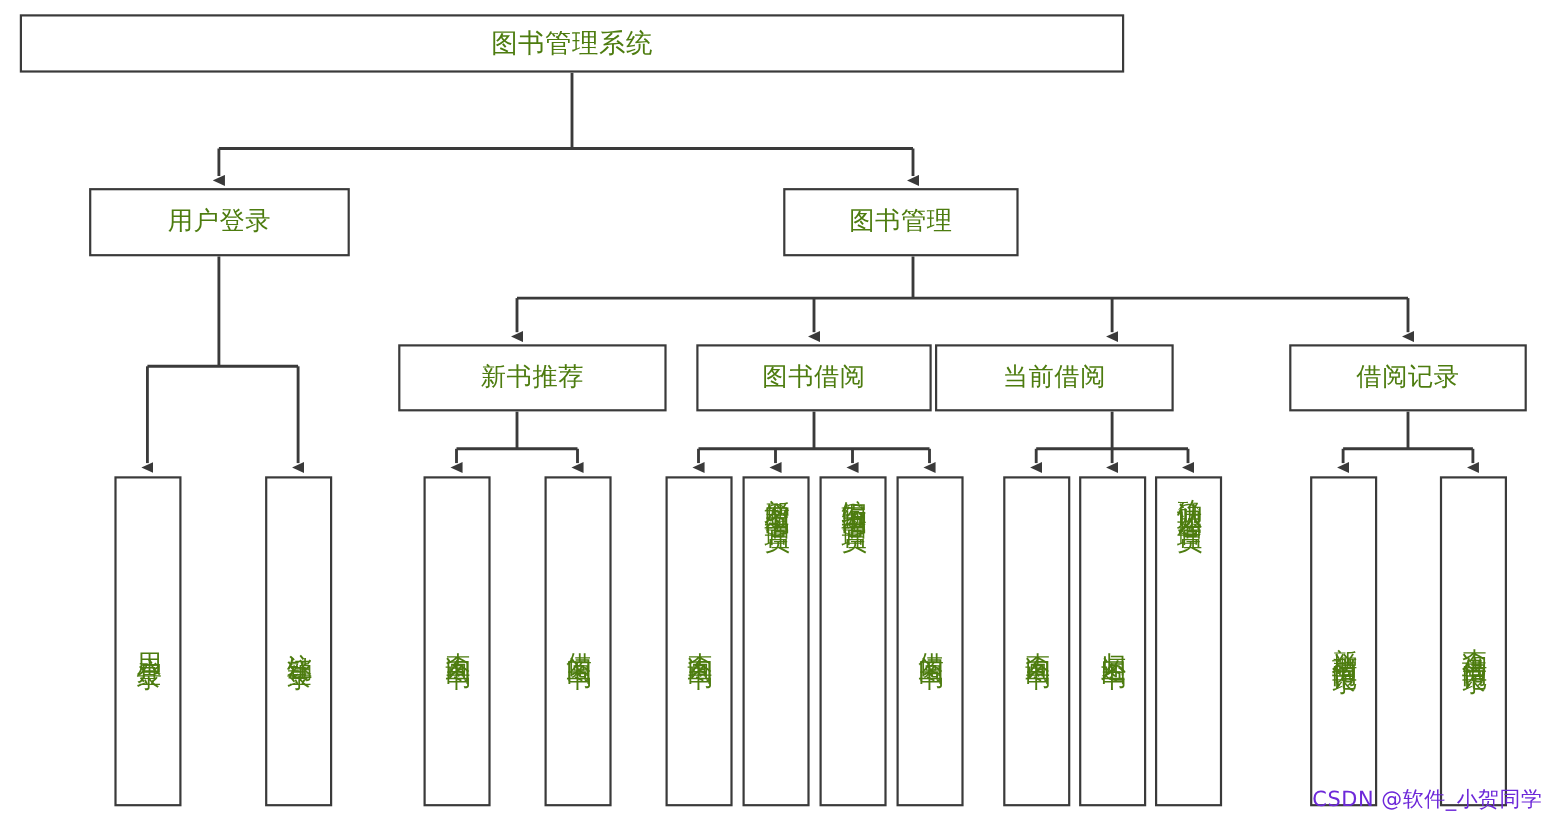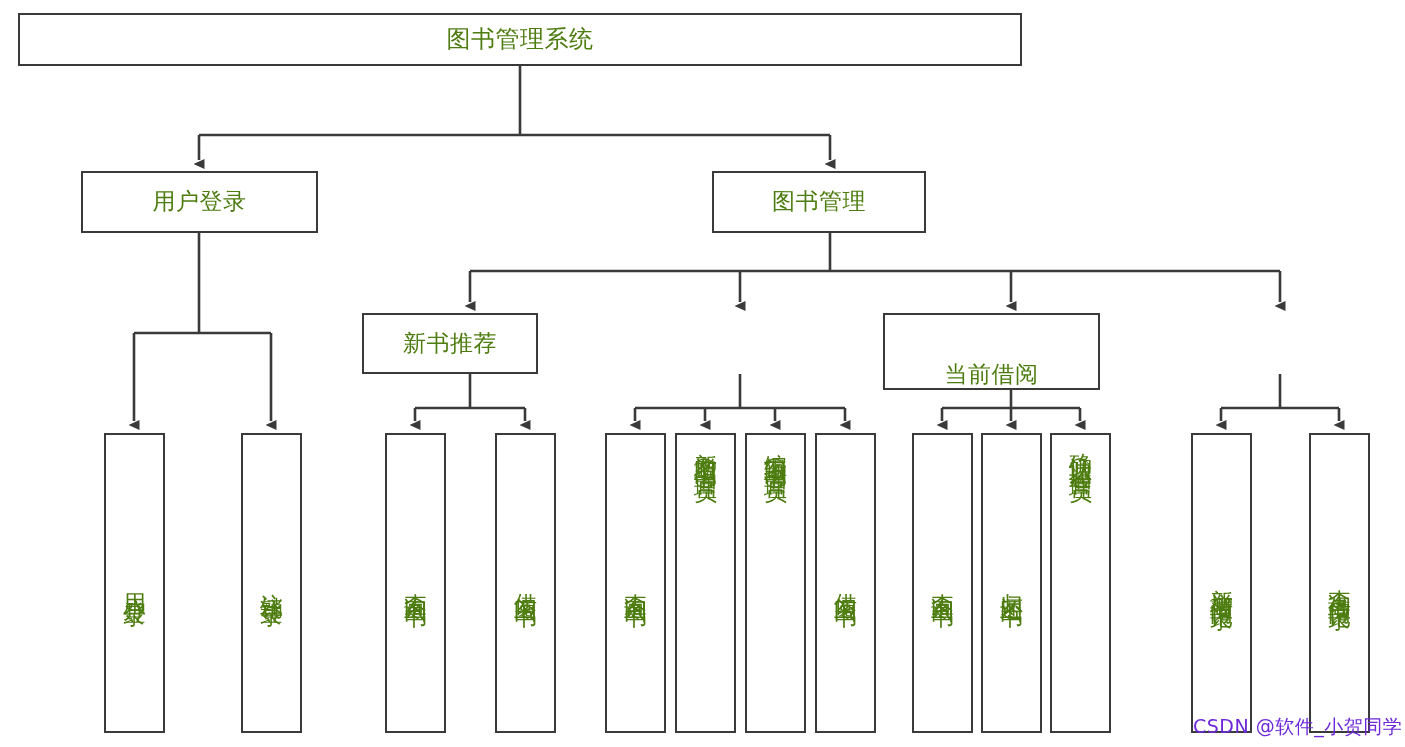--- a/index.html
+++ b/index.html
@@ -137,29 +137,35 @@
   </div>
 
   <div class="node horiz" style="left:81px; top:171px; width:237px; height:62px;">
     <span class="label">用户登录</span>
   </div>
 
   <div class="node horiz" style="left:712px; top:171px; width:214px; height:62px;">
     <span class="label">图书管理</span>
   </div>
 
-  <div class="node horiz" style="left:362px; top:313px; width:176px; height:61px;">
+  <div class="node horiz" style="left:362px; top:313px; width:244px; height:61px;">
     <span class="label">新书推荐</span>
   </div>
 
-
-  <div class="node horiz" style="left:883px; top:313px; width:217px; height:77px;align-items:flex-end;">
+  <div class="node horiz" style="left:633px; top:313px; width:214px; height:61px;">
+    <span class="label">图书借阅</span>
+  </div>
+
+  <div class="node horiz" style="left:850px; top:313px; width:217px; height:61px;">
     <span class="label">当前借阅</span>
   </div>
 
+  <div class="node horiz" style="left:1172px; top:313px; width:216px; height:61px;">
+    <span class="label">借阅记录</span>
+  </div>
 
   <div class="node vert center" style="left:104px; top:433px; width:61px; height:300px;">
     <span class="label">用户登录</span>
   </div>
 
   <div class="node vert center" style="left:241px; top:433px; width:61px; height:300px;">
     <span class="label">注销登录</span>
   </div>
 
   <div class="node vert center" style="left:385px; top:433px; width:61px; height:300px;">

